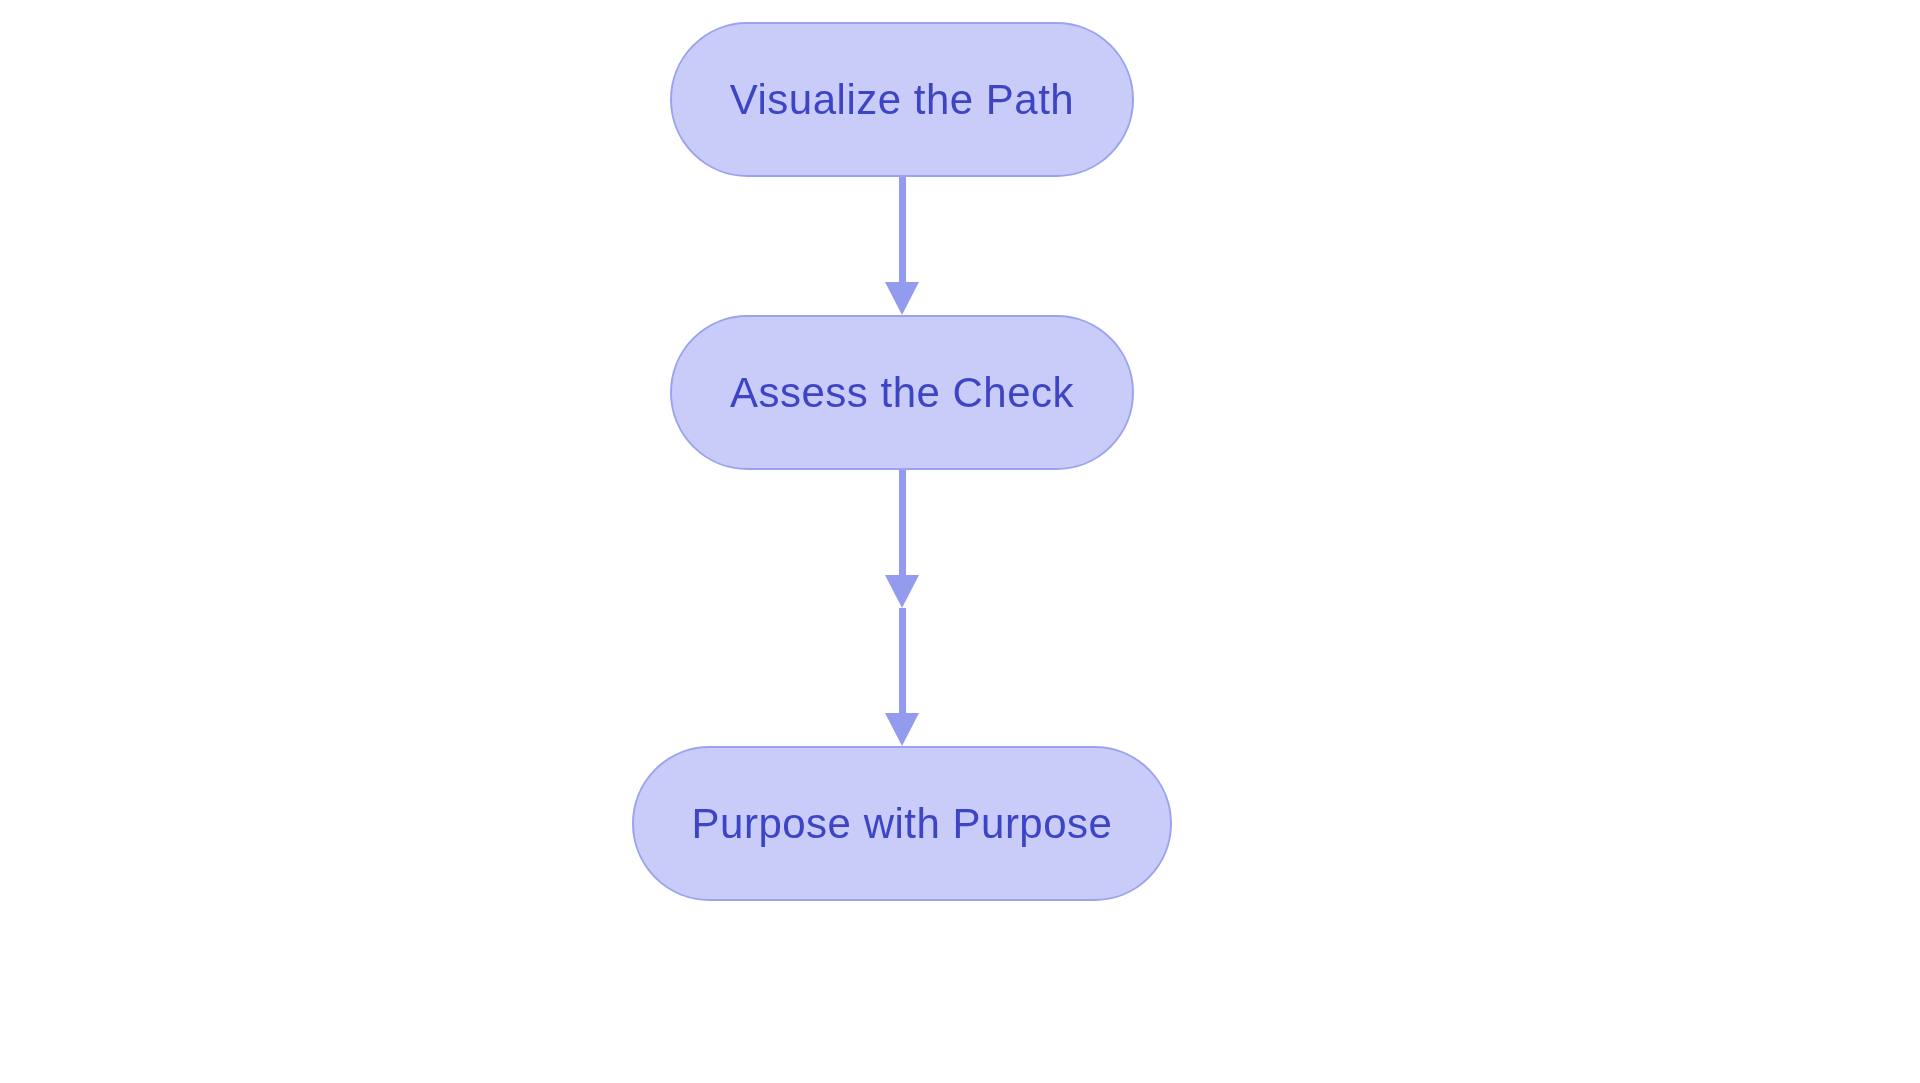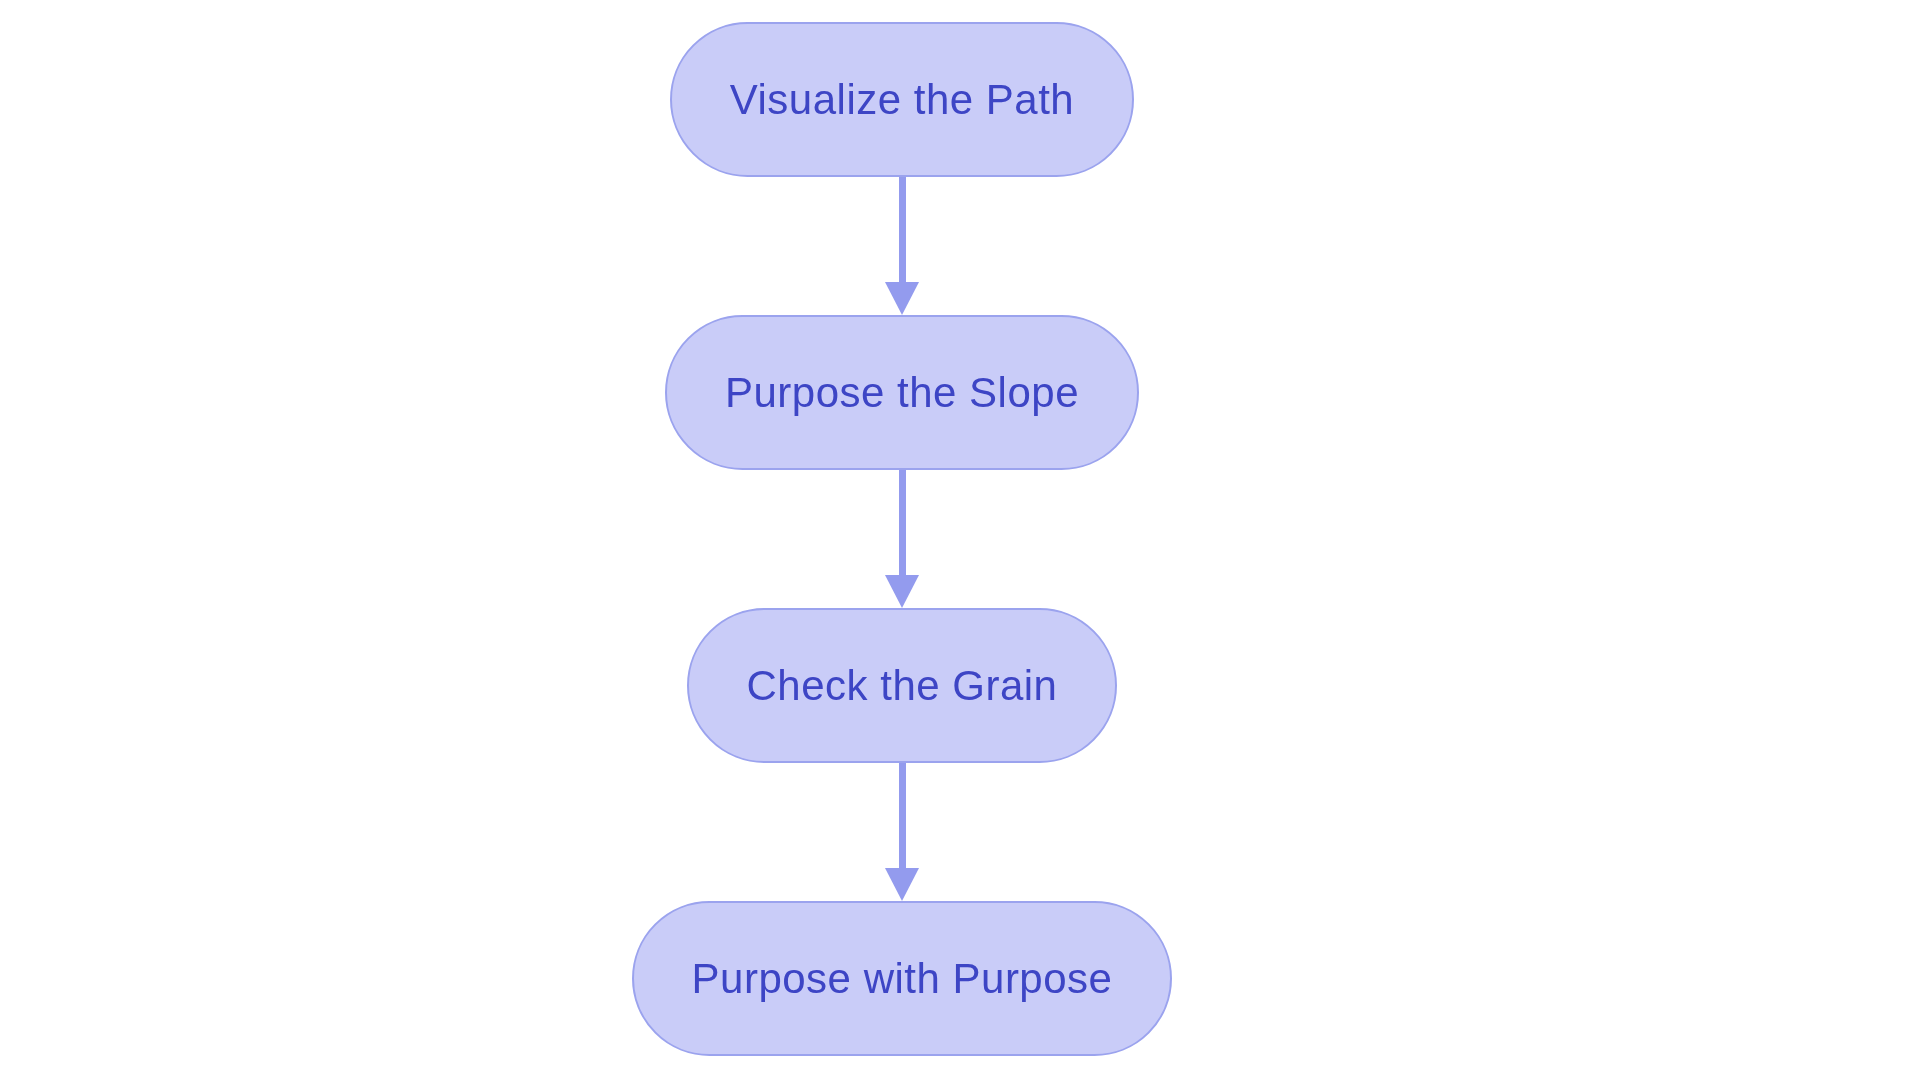--- a/index.html
+++ b/index.html
@@ -74,31 +74,28 @@
   <div class="node">
     <span class="node-label">Visualize the Path</span>
   </div>
 
   <div class="edge">
     <div class="shaft"></div>
     <div class="head"></div>
   </div>
 
   <div class="node">
-    <span class="node-label">Purpose the Slope</span>
+    <span class="node-label">Assess the Check</span>
   </div>
 
   <div class="edge">
     <div class="shaft"></div>
     <div class="head"></div>
   </div>
 
-  <div class="node">
-    <span class="node-label">Check the Grain</span>
-  </div>
 
   <div class="edge">
     <div class="shaft"></div>
     <div class="head"></div>
   </div>
 
   <div class="node">
     <span class="node-label">Purpose with Purpose</span>
   </div>
 

